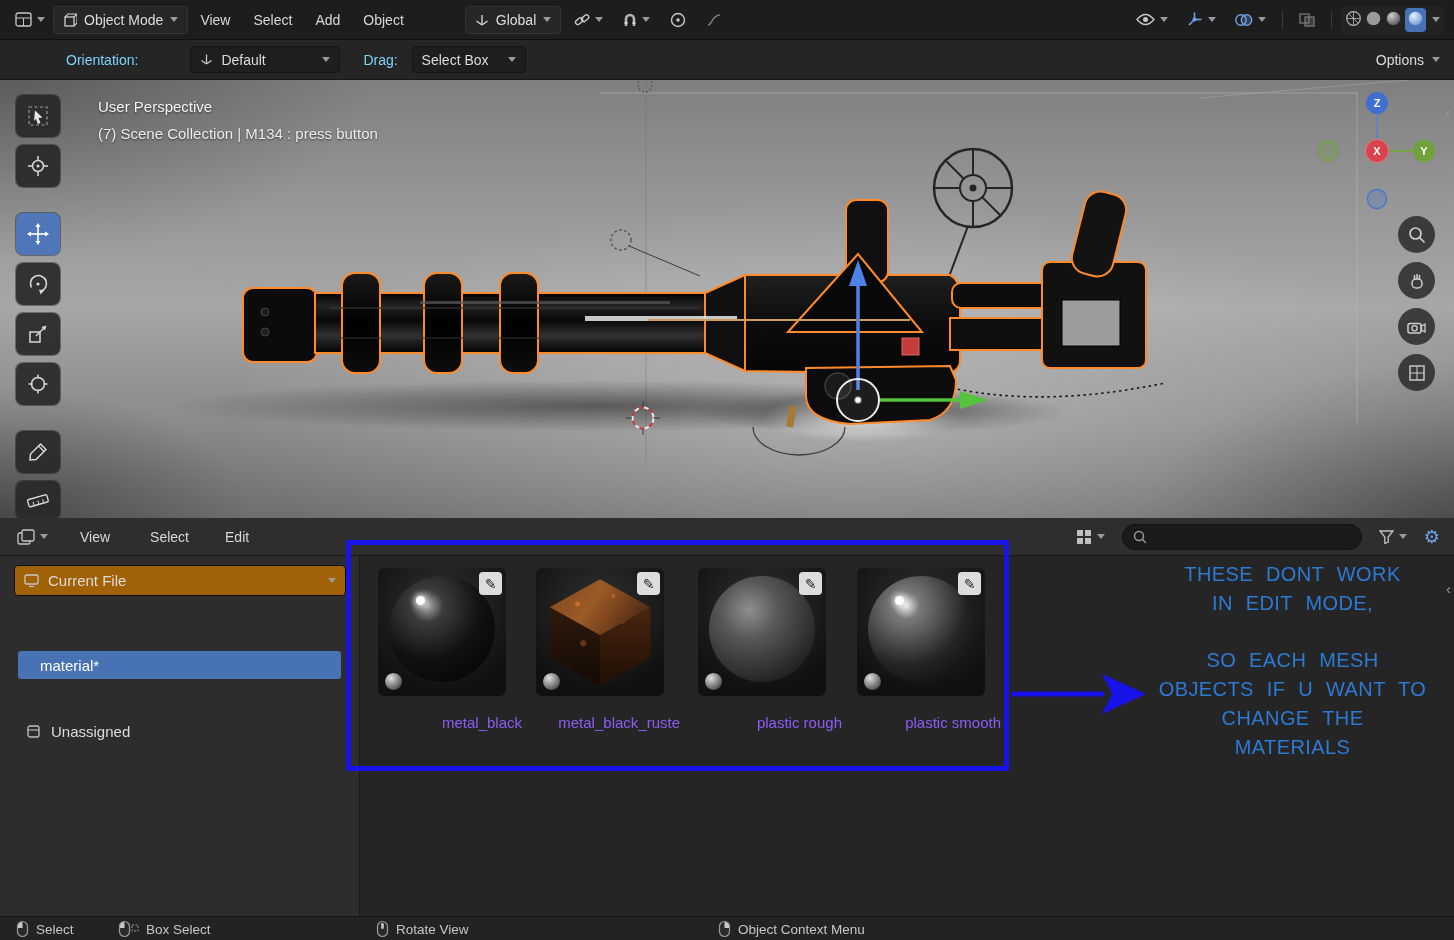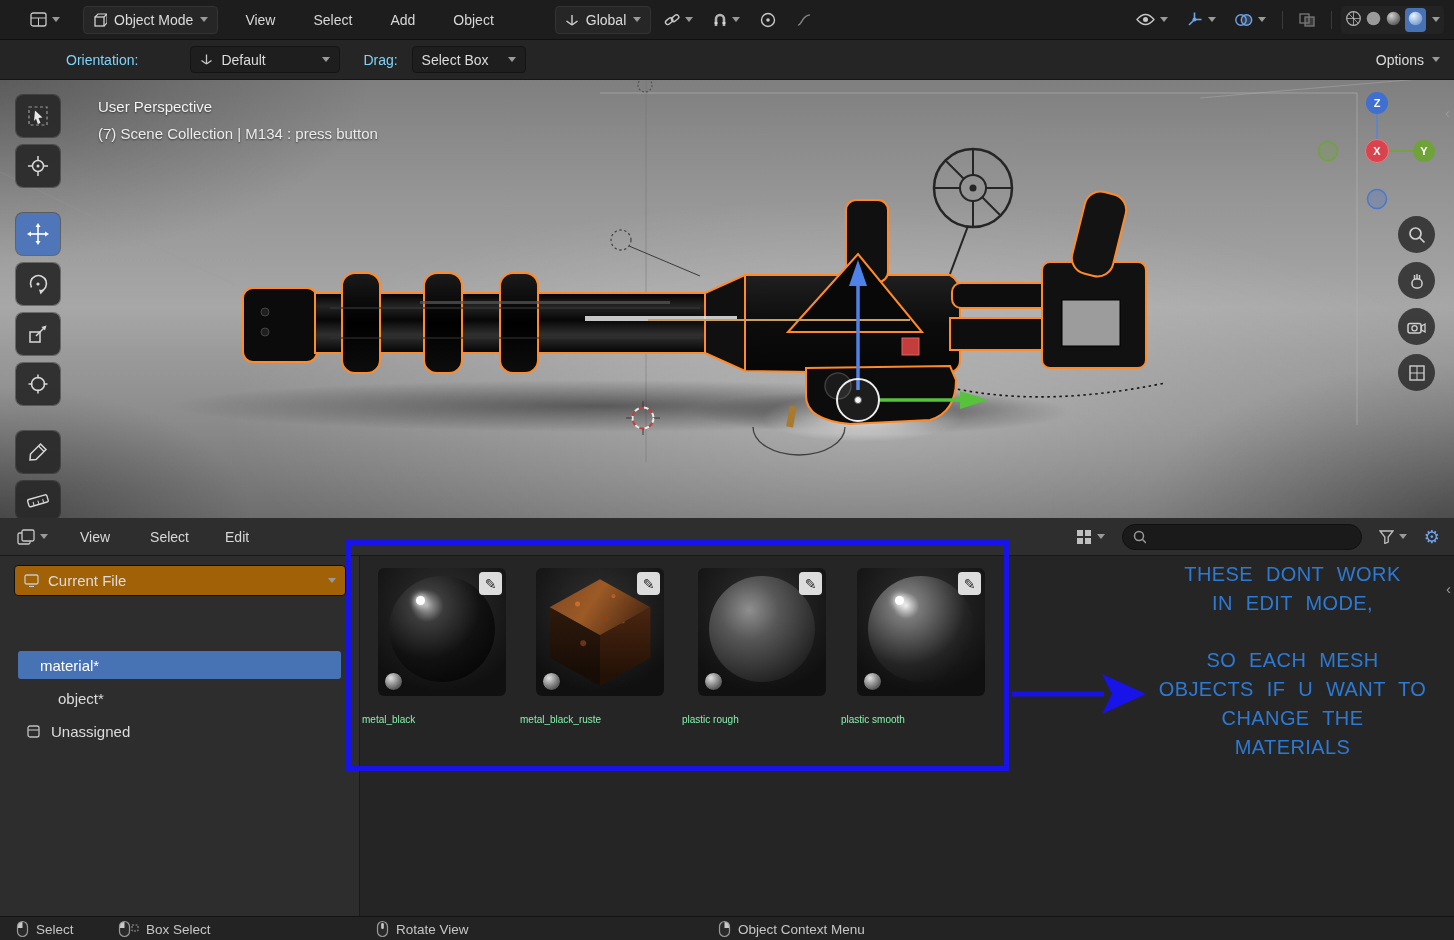--- a/index.html
+++ b/index.html
@@ -57,21 +57,21 @@
   .tree-row{position:absolute;left:0;width:100%;height:28px;display:flex;align-items:center;}
   .tri-down{width:0;height:0;border-left:5px solid transparent;border-right:5px solid transparent;
     border-top:6px solid #c8c8c8;display:inline-block;}
   .sel-row{position:absolute;left:18px;right:18px;height:28px;background:#4772b3;border-radius:3px;
     display:flex;align-items:center;color:#fff;}
   .search{display:flex;align-items:center;gap:7px;background:#1a1a1a;border:1px solid #101010;
     border-radius:13px;height:26px;width:240px;padding:0 10px;}
   .search input{background:transparent;border:none;outline:none;color:#ddd;width:100%;font-size:13px;}
   .tile{position:absolute;width:128px;height:128px;border-radius:6px;overflow:hidden;
     background:radial-gradient(circle at 50% 30%, #303030 0%, #101010 78%);}
-  .tile-label{position:absolute;top:158px;width:160px;text-align:left;font-size:10px;color:#86efac;}
+  .tile-label{position:absolute;top:158px;width:160px;text-align:right;font-size:15px;color:#8b5cf6;}
   .sphere{position:absolute;left:11px;top:8px;width:106px;height:106px;border-radius:50%;}
   .sph-black{background:radial-gradient(circle at 36% 28%, #ababab 0%, #3c3c3c 16%, #111 52%, #000 100%);}
   .sph-rough{background:radial-gradient(circle at 38% 32%, #8f8f8f 0%, #575757 30%, #242424 75%, #0d0d0d 100%);}
   .sph-smooth{background:radial-gradient(circle at 36% 28%, #ececec 0%, #7a7a7a 13%, #242424 58%, #050505 100%);}
   .spec{position:absolute;left:38px;top:28px;width:9px;height:9px;border-radius:50%;background:#fff;
     box-shadow:0 0 6px 2px rgba(255,255,255,0.8);}
   .cube{position:absolute;left:8px;top:8px;width:112px;height:112px;}
   .cube i{position:absolute;left:0;top:0;width:100%;height:100%;display:block;}
   .cube-top{clip-path:polygon(50% 3%,95% 28%,50% 53%,5% 28%);
     background:
@@ -102,21 +102,21 @@
   .anno-gap{height:28px;}
   
   .statusbar{position:absolute;bottom:0;left:0;width:100%;height:24px;background:#232323;
     border-top:1px solid #141414;font-size:13.5px;color:#c6c6c6;}
   .sb-item{position:absolute;top:0;height:24px;display:flex;align-items:center;gap:7px;}
 </style>
 </head>
 <body>
 
 <div class="topbar">
-  <div class="tb-group" style="padding-left:23px;gap:16px;">
+  <div class="tb-group" style="padding-left:8px;gap:1px;">
     <div class="icon-btn">
       <svg width="17" height="15">
           <rect x="1" y="1" width="15" height="13" rx="2" fill="none" stroke="#c8c8c8" stroke-width="1.3"></rect>
           <line x1="1" y1="6" x2="16" y2="6" stroke="#c8c8c8"></line>
           <line x1="8.5" y1="6" x2="8.5" y2="14" stroke="#c8c8c8"></line>
         </svg>
       <span class="chev"></span>
     </div>
     <div class="dd-btn">
       <svg width="14" height="14">
@@ -539,23 +539,20 @@
       <svg width="15" height="13">
           <rect x="1" y="1" width="13" height="9" rx="1.5" fill="none" stroke="#c8c8c8" stroke-width="1.3"></rect>
           <line x1="5" y1="12.5" x2="10" y2="12.5" stroke="#c8c8c8" stroke-width="1.3"></line>
         </svg>
       <span style="flex:1;">Current File</span>
       <span class="chev"></span>
     </div>
     <div class="sel-row" style="top:95px;">
       <span style="padding-left:22px;">material*</span>
     </div>
-    <div class="tree-row" style="top:128px;padding-left:58px;">
-      <span>object*</span>
-    </div>
     <div class="tree-row" style="top:161px;padding-left:26px;gap:10px;">
       <svg width="15" height="15">
           <rect x="2" y="2" width="11" height="11" rx="2" fill="none" stroke="#c0c0c0" stroke-width="1.3"></rect>
           <line x1="2" y1="6" x2="13" y2="6" stroke="#c0c0c0" stroke-width="1.1"></line>
         </svg>
       <span>Unassigned</span>
     </div>
   </div>
 
   <div class="ab-main">

